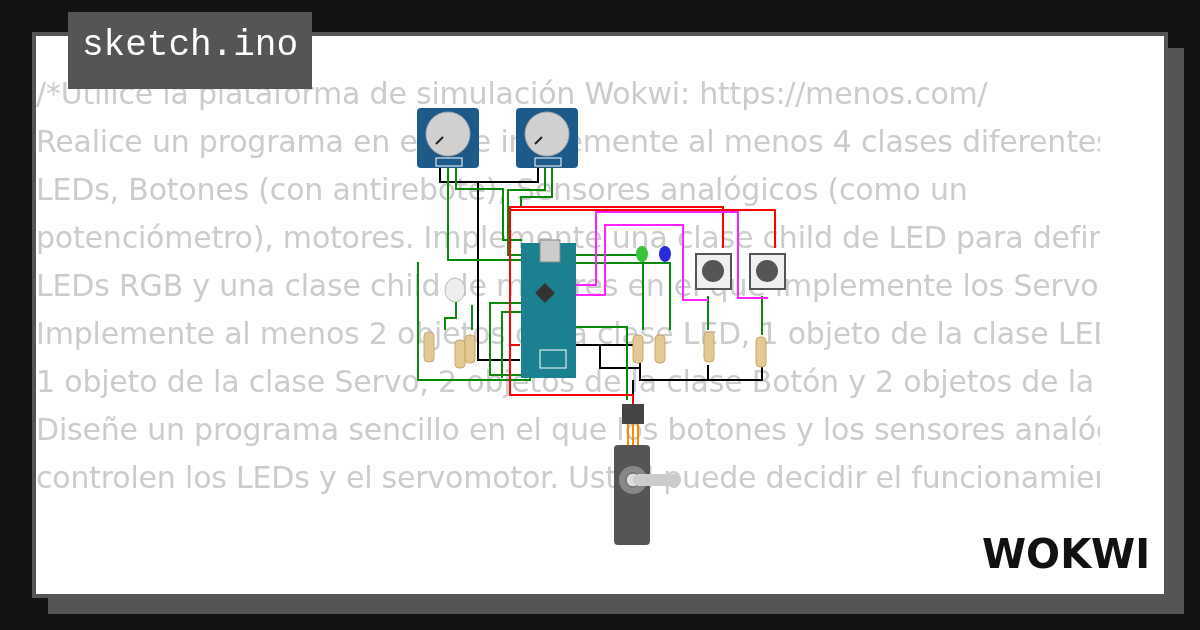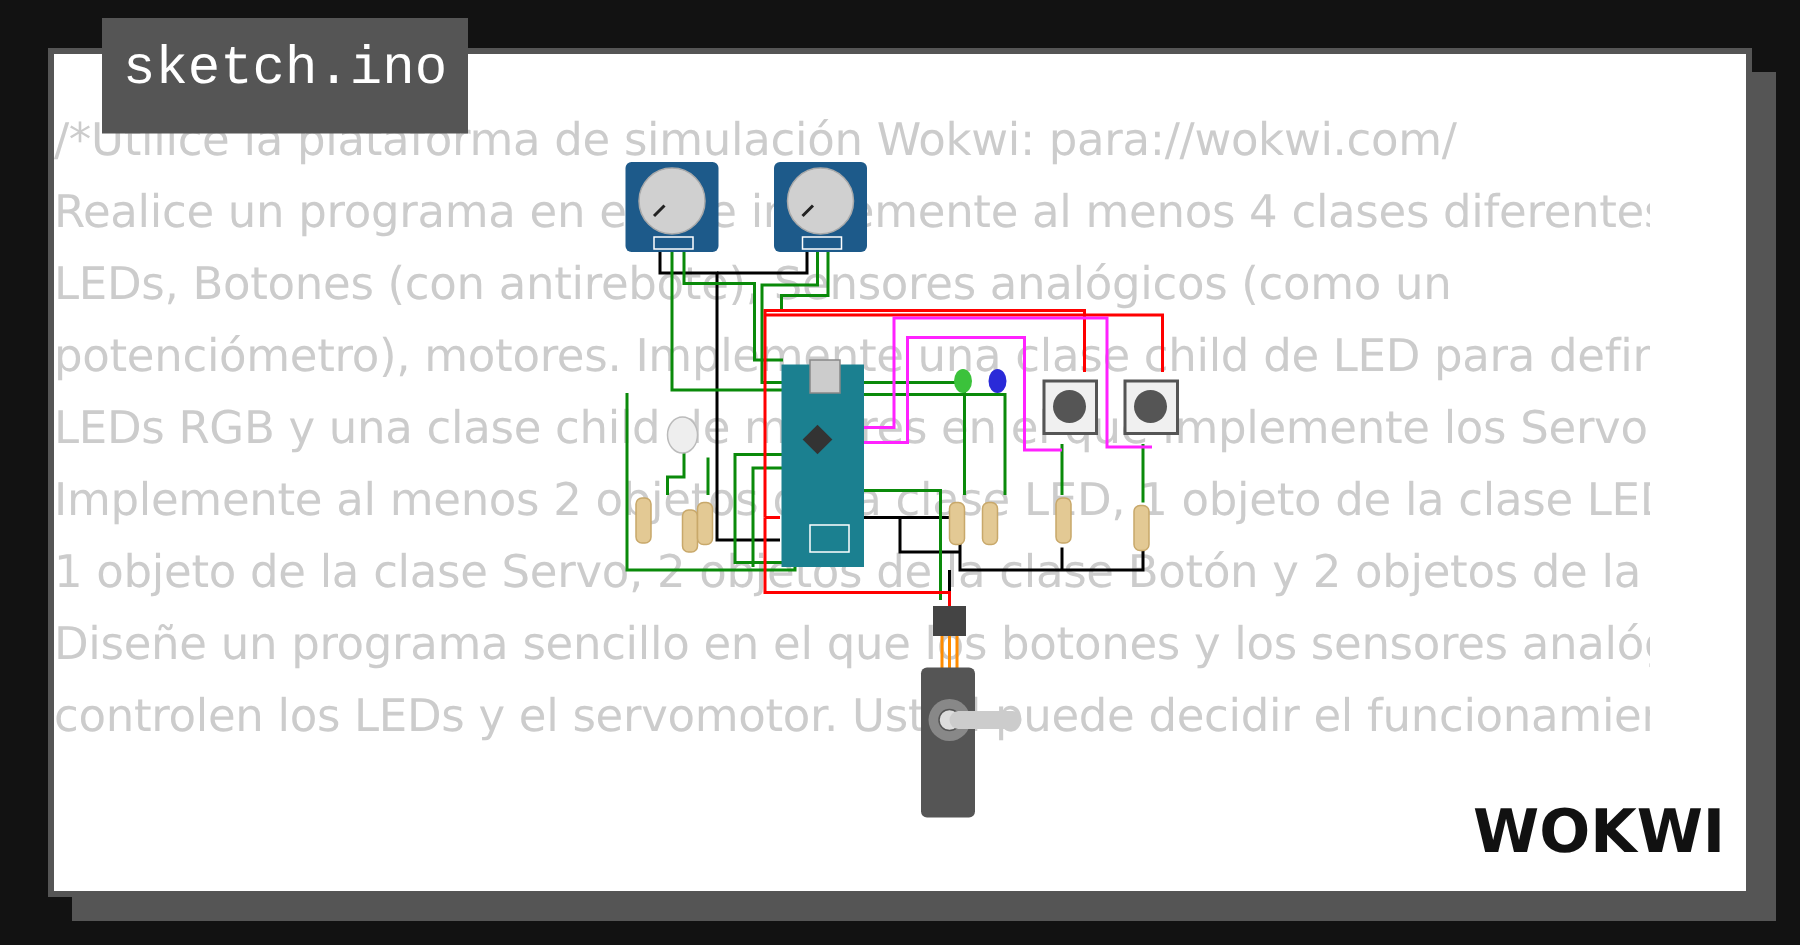--- a/index.html
+++ b/index.html
@@ -16,21 +16,21 @@
   .circuit { position:absolute; left:0; top:0; }
   .logo { position:absolute; left:978px; top:530px; }
 </style>
 </head>
 <body>
 
 <div class="shadow"></div>
 <div class="card"></div>
 
 <div class="code">
-  <div>/*Utilice la plataforma de simulación Wokwi: para://wokwi.com/</div>
+  <div>/*Utilice la plataforma de simulación Wokwi: https://menos.com/</div>
   <div>Realice un programa en el que implemente al menos 4 clases diferentes:</div>
   <div>LEDs, Botones (con antirebote), Sensores analógicos (como un</div>
   <div>potenciómetro), motores. Implemente una clase child de LED para definir</div>
   <div>LEDs RGB y una clase child de motores en el que implemente los Servos.</div>
   <div>Implemente al menos 2 objetos de la clase LED, 1 objeto de la clase LED RGB,</div>
   <div>1 objeto de la clase Servo, 2 objetos de la clase Botón y 2 objetos de la clase</div>
   <div>Diseñe un programa sencillo en el que los botones y los sensores analógicos</div>
   <div>controlen los LEDs y el servomotor. Usted puede decidir el funcionamiento.</div>
 </div>
 

